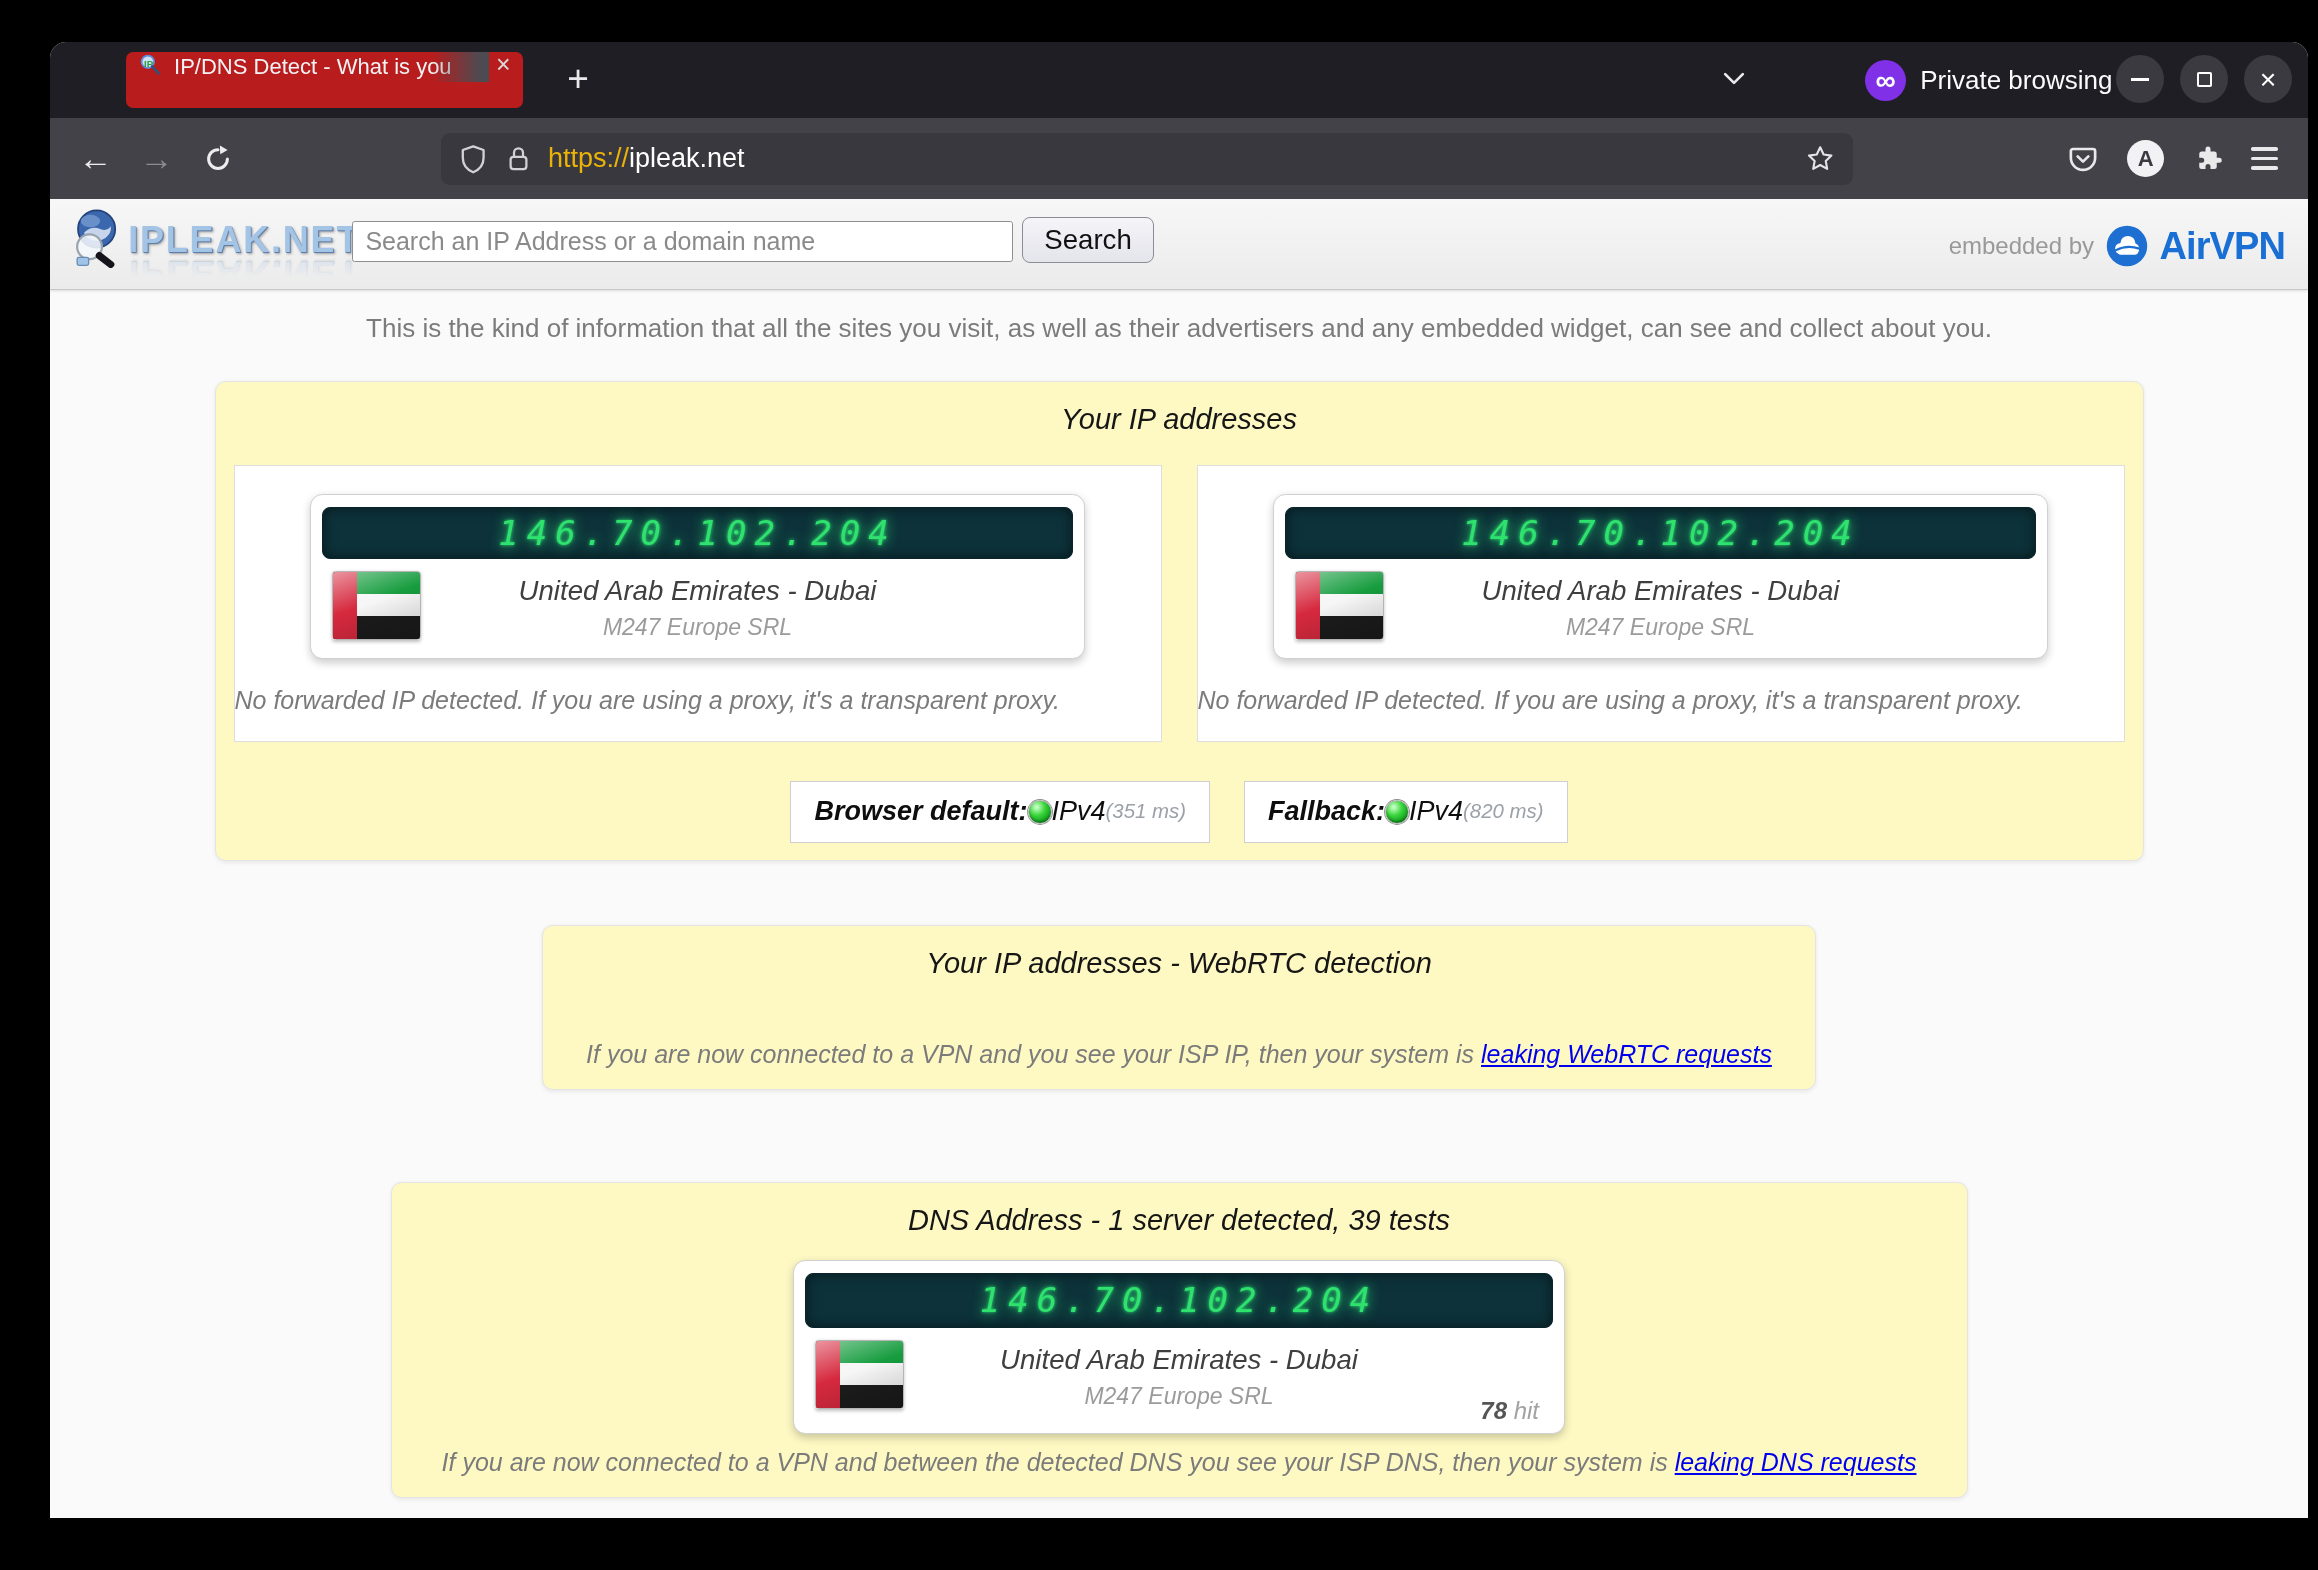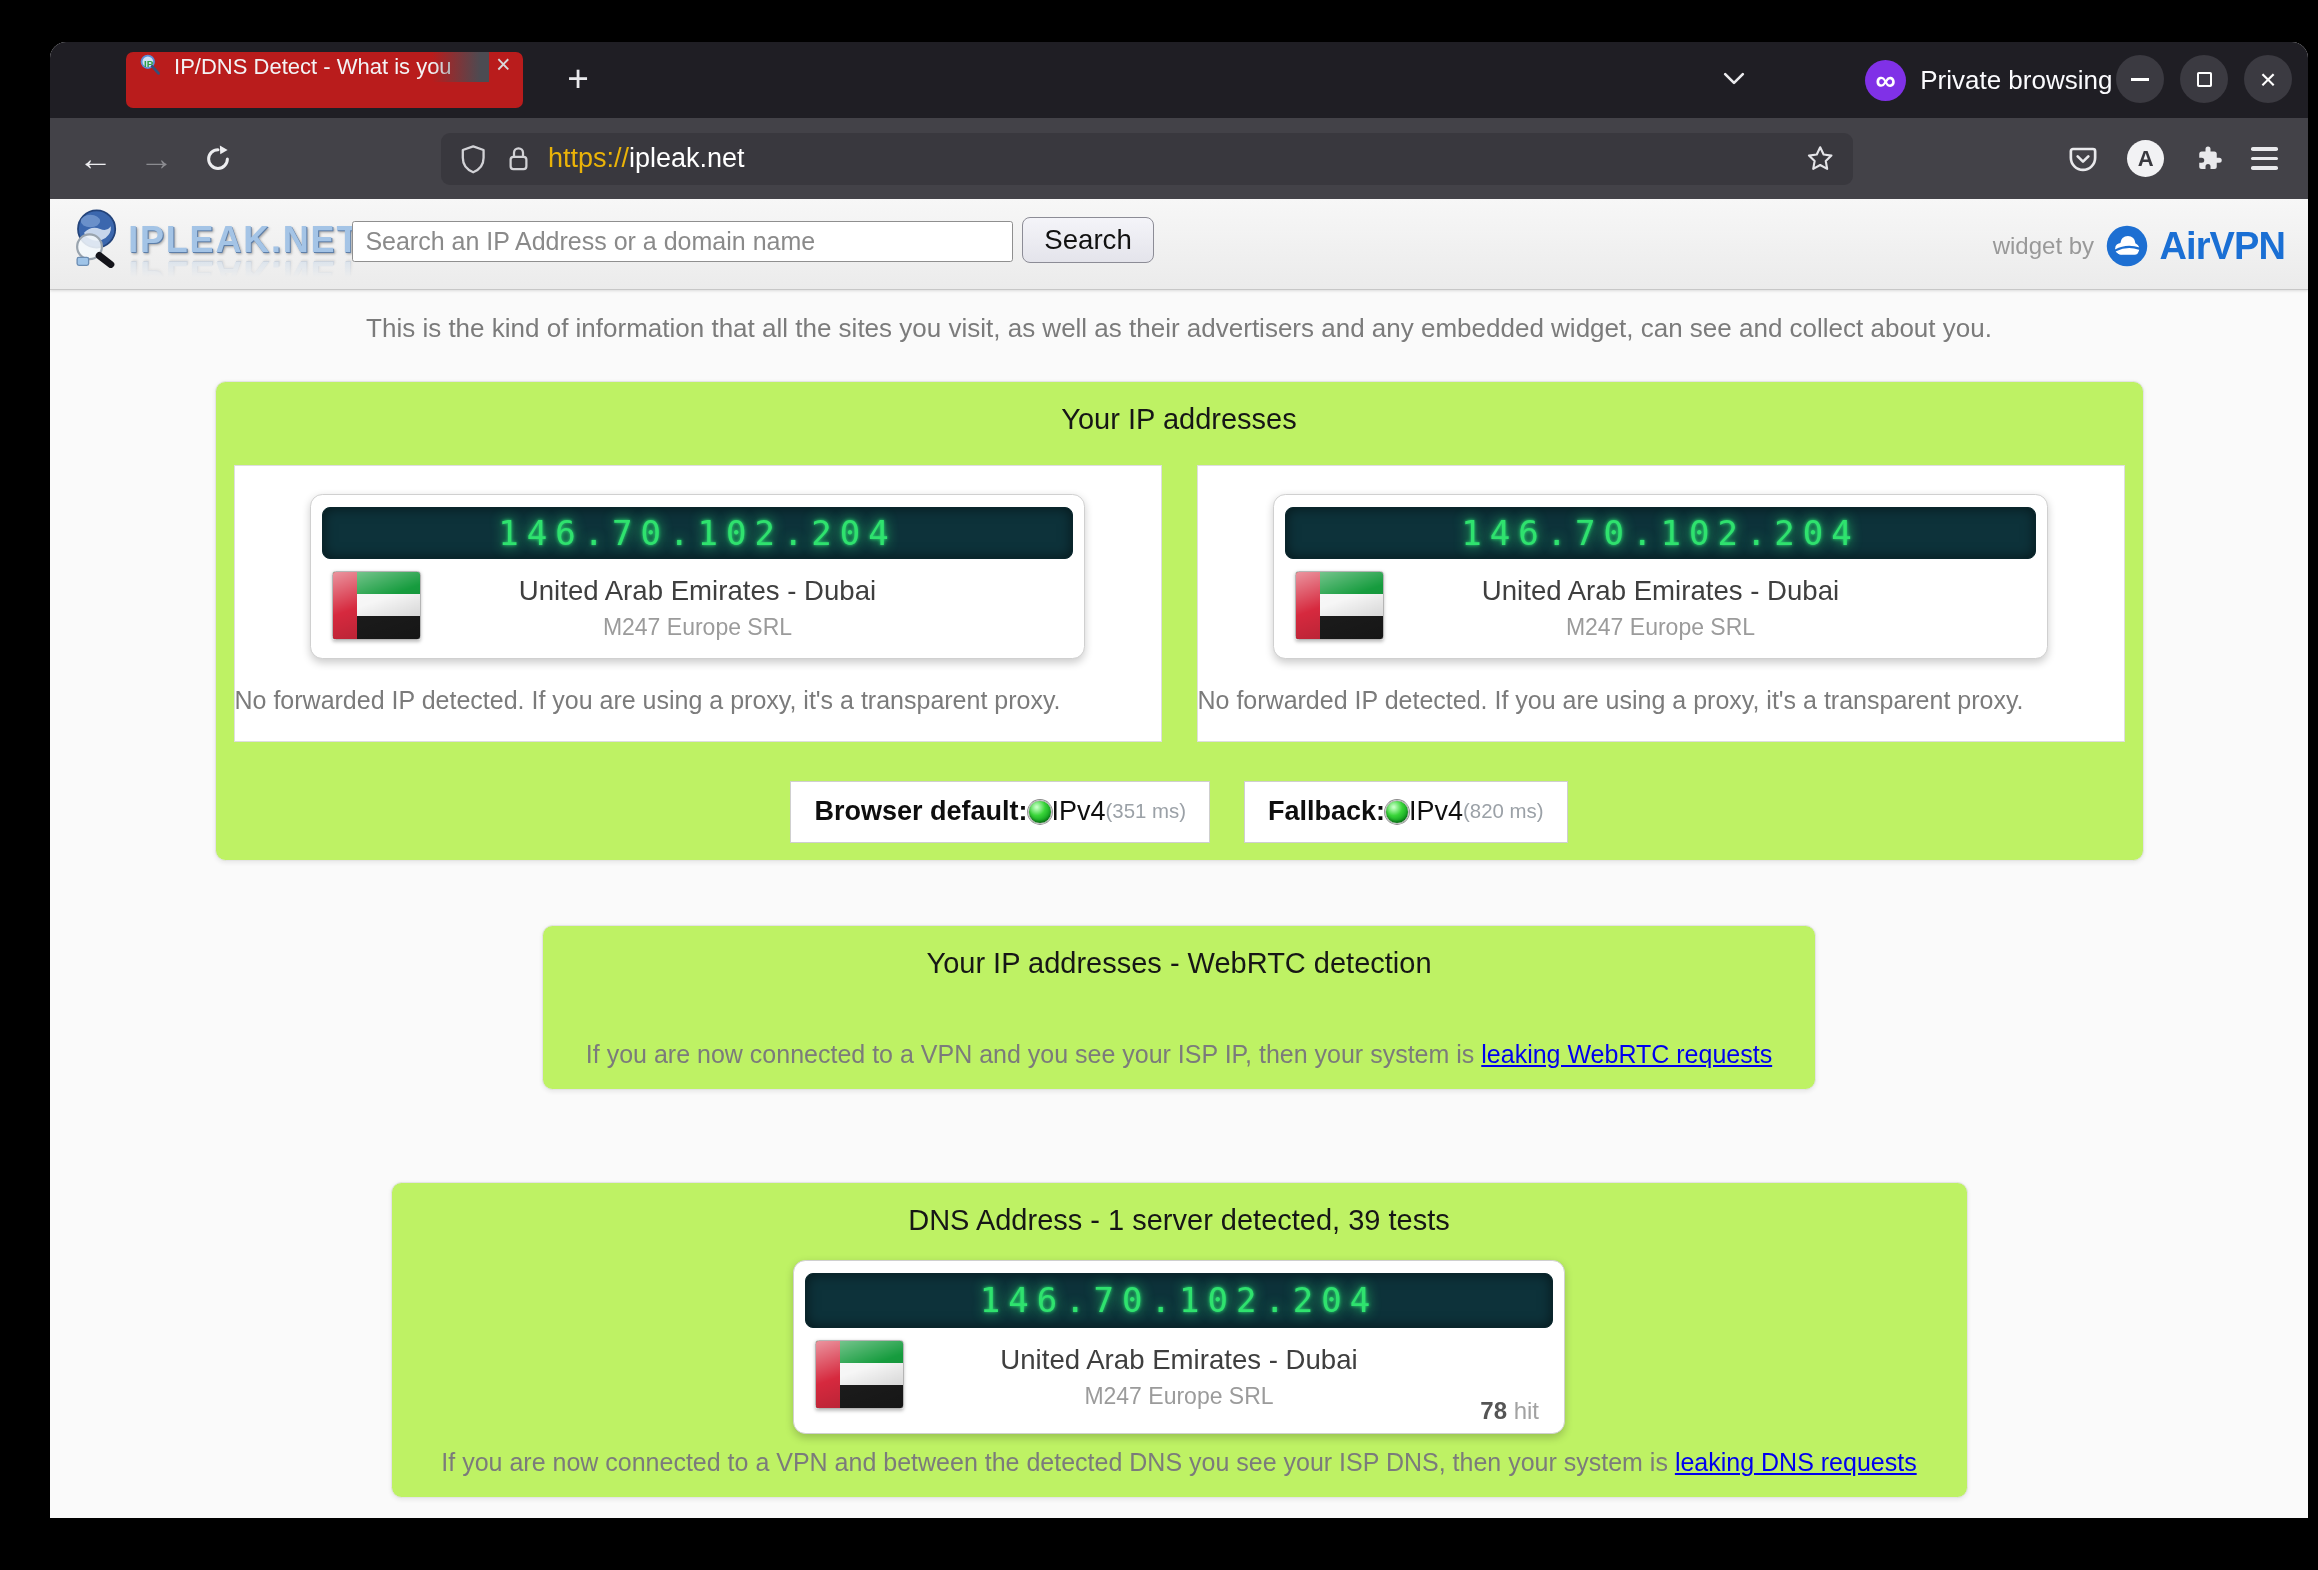--- a/index.html
+++ b/index.html
@@ -67,22 +67,22 @@
   .search-input::placeholder { color:#8a8a8a; opacity:1; }
   .search-btn { margin-left:9px; height:46px; padding:0 21.3px; font-size:27.6px; color:#111;
                 background:linear-gradient(#f4f4f9, #e4e4eb); border:1.8px solid #8c8c96; border-radius:8px;
                 font-family:"Liberation Sans", sans-serif; }
   .powered { position:absolute; right:23px; top:25px; display:flex; align-items:center; gap:10.7px; }
   .powered-by { font-size:24px; color:#999; }
   .brand-name { font-size:38px; font-weight:800; color:#1a6fd4; letter-spacing:-0.9px; }
 
   .intro { text-align:center; font-size:26px; color:#7b7b7b; margin-top:23px; }
 
-  .card { background:#bef264; border:1.8px solid #e4e4e4; border-radius:10.7px; margin-left:auto; margin-right:auto;
-          box-shadow:0 1.8px 4.4px rgba(0,0,0,.07); }
+  .card { background:#fef9c3; border:1.8px solid #e4e4e4; border-radius:10.7px; margin-left:auto; margin-right:auto;
+          box-shadow:0 1.8px 4.4px rgba(0,0,0,.07);font-style:italic; }
   .card-title { text-align:center; font-size:29px; color:#161616; padding-top:21.3px; }
 
   .card-ip { width:1929px; height:480px; margin-top:37px; }
   .panels { display:flex; gap:35px; margin:28.4px 18px 0; }
   .panel { flex:1; border:1.8px solid #dedede; height:277px; background:#fff; }
 
   .server-card { width:775px; margin:28.4px auto 0; border:0.9px solid #d0d0d0; border-radius:12.4px;
                  box-shadow:0 3.6px 8px rgba(0,0,0,.2); padding:11.6px 10.7px 12.4px; background:#fff; position:relative; }
   .lcd { height:52px; border-radius:8px; background:#0d323a; border:1.8px solid #0a262c;
          box-shadow:inset 0 0 12.4px rgba(0,0,0,.55); display:flex; align-items:center; justify-content:center; }
@@ -221,21 +221,21 @@
           <span class="logo-text logo-reflection">IPLEAK.NET</span>
         </div>
       </div>
 
       <div class="search-form">
         <input class="search-input" type="text" placeholder="Search an IP Address or a domain name" style="">
         <button class="search-btn">Search</button>
       </div>
 
       <div class="powered">
-        <span class="powered-by">widget by</span>
+        <span class="powered-by">embedded by</span>
         <svg width="44" height="44" viewBox="0 0 50 50">
           <circle cx="25" cy="25" r="23" fill="#1d6fd2"></circle>
           <g fill="#ffffff">
             <circle cx="18" cy="28" r="6.5"></circle>
             <circle cx="26" cy="22" r="8.5"></circle>
             <circle cx="33" cy="28" r="6"></circle>
             <rect x="14" y="26" width="24" height="9" rx="4.5"></rect>
           </g>
           <path d="M12 30 q13 -7 27 -2" fill="none" stroke="#1d6fd2" stroke-width="2.5" stroke-linecap="round"></path>
         </svg>

